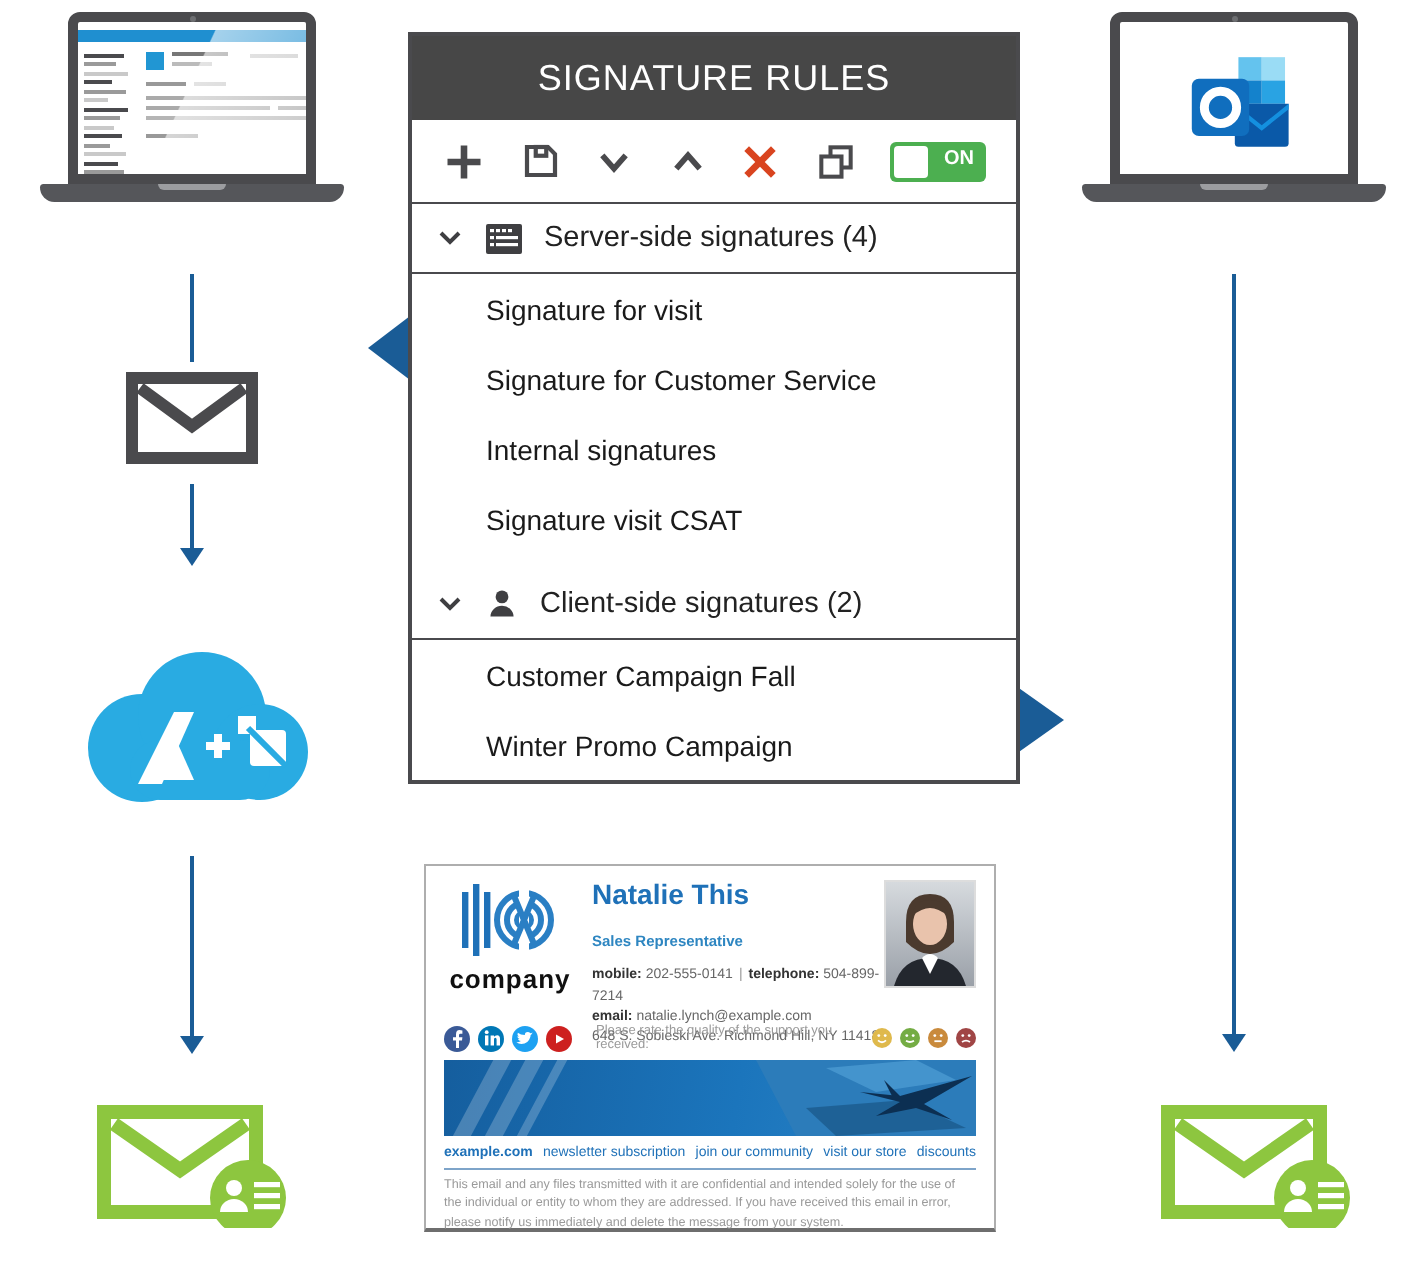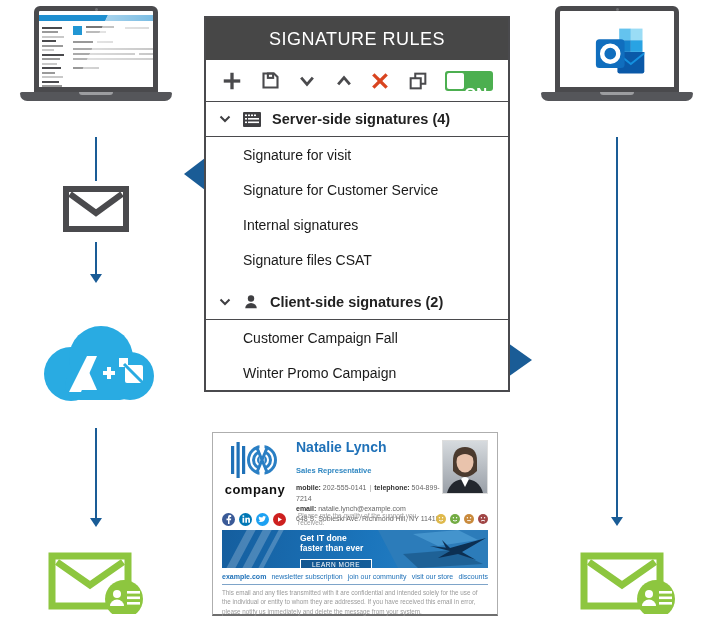--- a/index.html
+++ b/index.html
@@ -39,23 +39,23 @@
 
   
   .panel{left:204px;top:16px;width:306px;height:376px;border:2px solid #4a4a4d;background:#fff;box-sizing:border-box;}
   .panel-header{height:42px;background:#474747;color:#fff;display:flex;align-items:center;justify-content:center;
     font-size:18px;letter-spacing:.5px;}
   .toolbar{height:41px;display:flex;align-items:center;justify-content:space-between;padding:0 15px;
     border-bottom:1px solid #4a4a4d;}
   .tbtn{display:flex;align-items:center;justify-content:center;cursor:pointer;}
   .toggle{width:48px;height:20px;background:#4caf50;border-radius:3px;position:relative;}
   .toggle .knob{position:absolute;left:2px;top:2px;width:17px;height:16px;background:#fff;border-radius:2px;}
-  .toggle .on{position:absolute;right:6px;top:13px;color:#fff;font-size:15px;font-weight:bold;}
+  .toggle .on{position:absolute;right:6px;top:3px;color:#fff;font-size:10px;font-weight:bold;}
   .grp{display:flex;align-items:center;height:34px;padding-left:13px;border-bottom:1px solid #4a4a4d;}
-  .grp .lbl{font-weight:bold;font-size:14.5px;color:#222;margin-left:11px;}
+  .grp .lbl{font-weight:normal;font-size:14.5px;color:#222;margin-left:11px;}
   .grp .gicon{margin-left:12px;}
   .grp2{margin-top:8px;}
   .sig-item{height:35px;display:flex;align-items:center;padding-left:37px;font-size:14px;color:#1a1a1a;cursor:pointer;}
 
   
   .card{left:212px;top:432px;width:286px;height:184px;background:#fff;border:1px solid #aeaeae;
         border-bottom:2px solid #6e6e6e;box-sizing:border-box;padding:7px 9px 0 9px;}
   .card-top{display:flex;height:68px;}
   .logo-col{width:66px;display:flex;flex-direction:column;align-items:center;}
   .logo-word{font-weight:bold;font-size:13px;color:#101010;letter-spacing:.5px;margin-top:2px;}
@@ -280,21 +280,21 @@
       <rect x="2" y="9.5" width="2" height="1.6"></rect>
           <rect x="5" y="9.5" width="11" height="1.6"></rect>
         </g>
     </svg>
     <span class="lbl">Server-side signatures (4)</span>
   </div>
 
   <div class="sig-item">Signature for visit</div>
   <div class="sig-item">Signature for Customer Service</div>
   <div class="sig-item">Internal signatures</div>
-  <div class="sig-item">Signature files CSAT</div>
+  <div class="sig-item">Signature visit CSAT</div>
 
   <div class="grp grp2">
     <svg width="12" height="8" viewBox="0 0 12 8" fill="none" stroke="#3f3f42" stroke-width="2">
         <path d="M1.5,1.5 L6,6 L10.5,1.5"></path>
       </svg>
     <svg class="gicon" width="16" height="16" viewBox="0 0 18 18">
       <circle cx="9" cy="5" r="3.6" fill="#3f3f42"></circle>
       <path d="M2.5,16 a6.5,6 0 0 1 13,0 z" fill="#3f3f42"></path>
     </svg>
     <span class="lbl">Client-side signatures (2)</span>
@@ -317,21 +317,21 @@
           <circle cx="32" cy="20" r="13.5"></circle>
             <circle cx="32" cy="20" r="8.5"></circle>
             <circle cx="32" cy="20" r="3.5"></circle>
         </g>
         <rect x="29.5" y="2" width="5" height="36" fill="#fff"></rect>
         <path d="M27,8 L37,32 M37,8 L27,32" stroke="#2a7fc4" stroke-width="3"></path>
       </svg>
       <div class="logo-word">company</div>
     </div>
     <div class="info-col">
-      <div class="sig-name">Natalie Lynch</div>
+      <div class="sig-name">Natalie This</div>
       <div class="sig-job">Sales Representative</div>
       <div class="sig-contact">
         <div><b>mobile:</b> <span>202-555-0141</span><span class="sep">|</span><b>telephone:</b> <span>504-899-7214</span></div>
         <div><b>email:</b> <span>natalie.lynch@example.com</span></div>
         <div><span>648 S. Sobieski Ave. Richmond Hill, NY 11418</span></div>
       </div>
     </div>
     <div class="photo">
       <svg width="44" height="52" viewBox="0 0 44 52">
         <defs>
@@ -408,25 +408,20 @@
     <div class="stripe" style="left:14px;"></div>
     <div class="stripe" style="left:30px;"></div>
     <div class="stripe" style="left:46px;width:5px;"></div>
     <svg class="abs" style="right:0;top:0;" width="130" height="38" viewBox="0 0 130 38">
       <polygon points="20,0 130,0 130,38 40,38" fill="#2c7cba"></polygon>
       <polygon points="55,4 100,0 120,10 80,16" fill="#5aa7dd" opacity="0.55"></polygon>
       <polygon points="45,24 95,20 125,34 60,38" fill="#16507f" opacity="0.6"></polygon>
       <path d="M128,8 L92,18 L72,16 L92,21 L80,28 L100,24 L118,30 L104,22 Z" fill="#0c2f52"></path>
       <path d="M92,18 L84,10 L88,18 Z" fill="#0c2f52"></path>
     </svg>
-    <div class="banner-text">
-      <div class="bt1">Get IT done</div>
-      <div class="bt1">faster than ever</div>
-      <div class="cta">LEARN MORE</div>
-    </div>
   </div>
 
   <div class="links-row">
     <span class="first">example.com</span>
     <span>newsletter subscription</span>
     <span>join our community</span>
     <span>visit our store</span>
     <span>discounts</span>
   </div>
 

